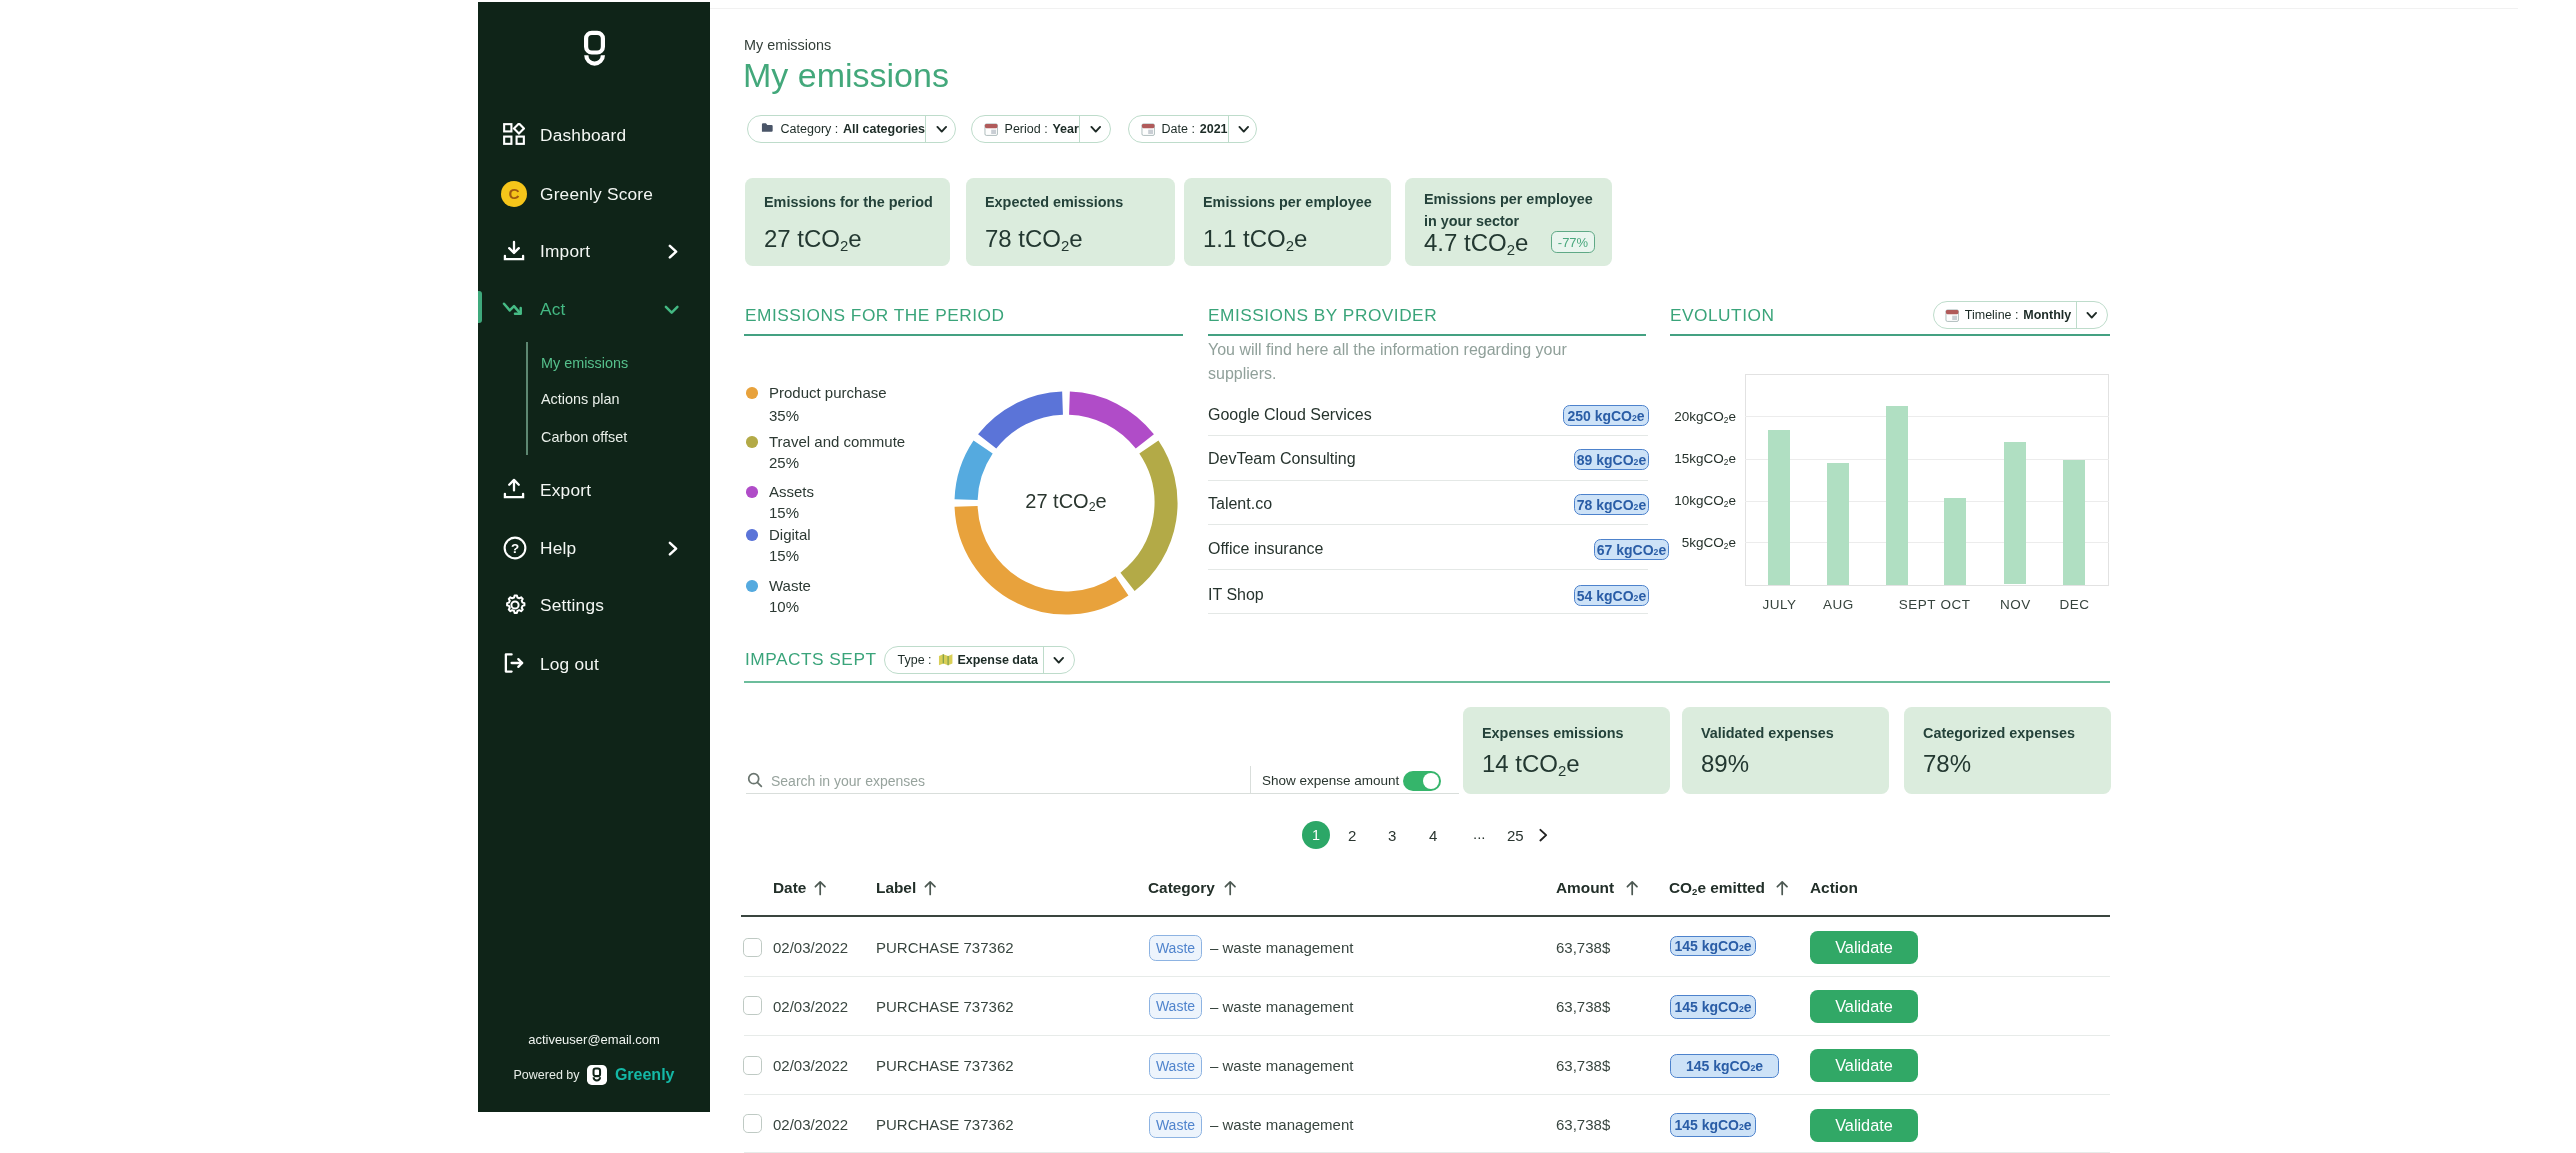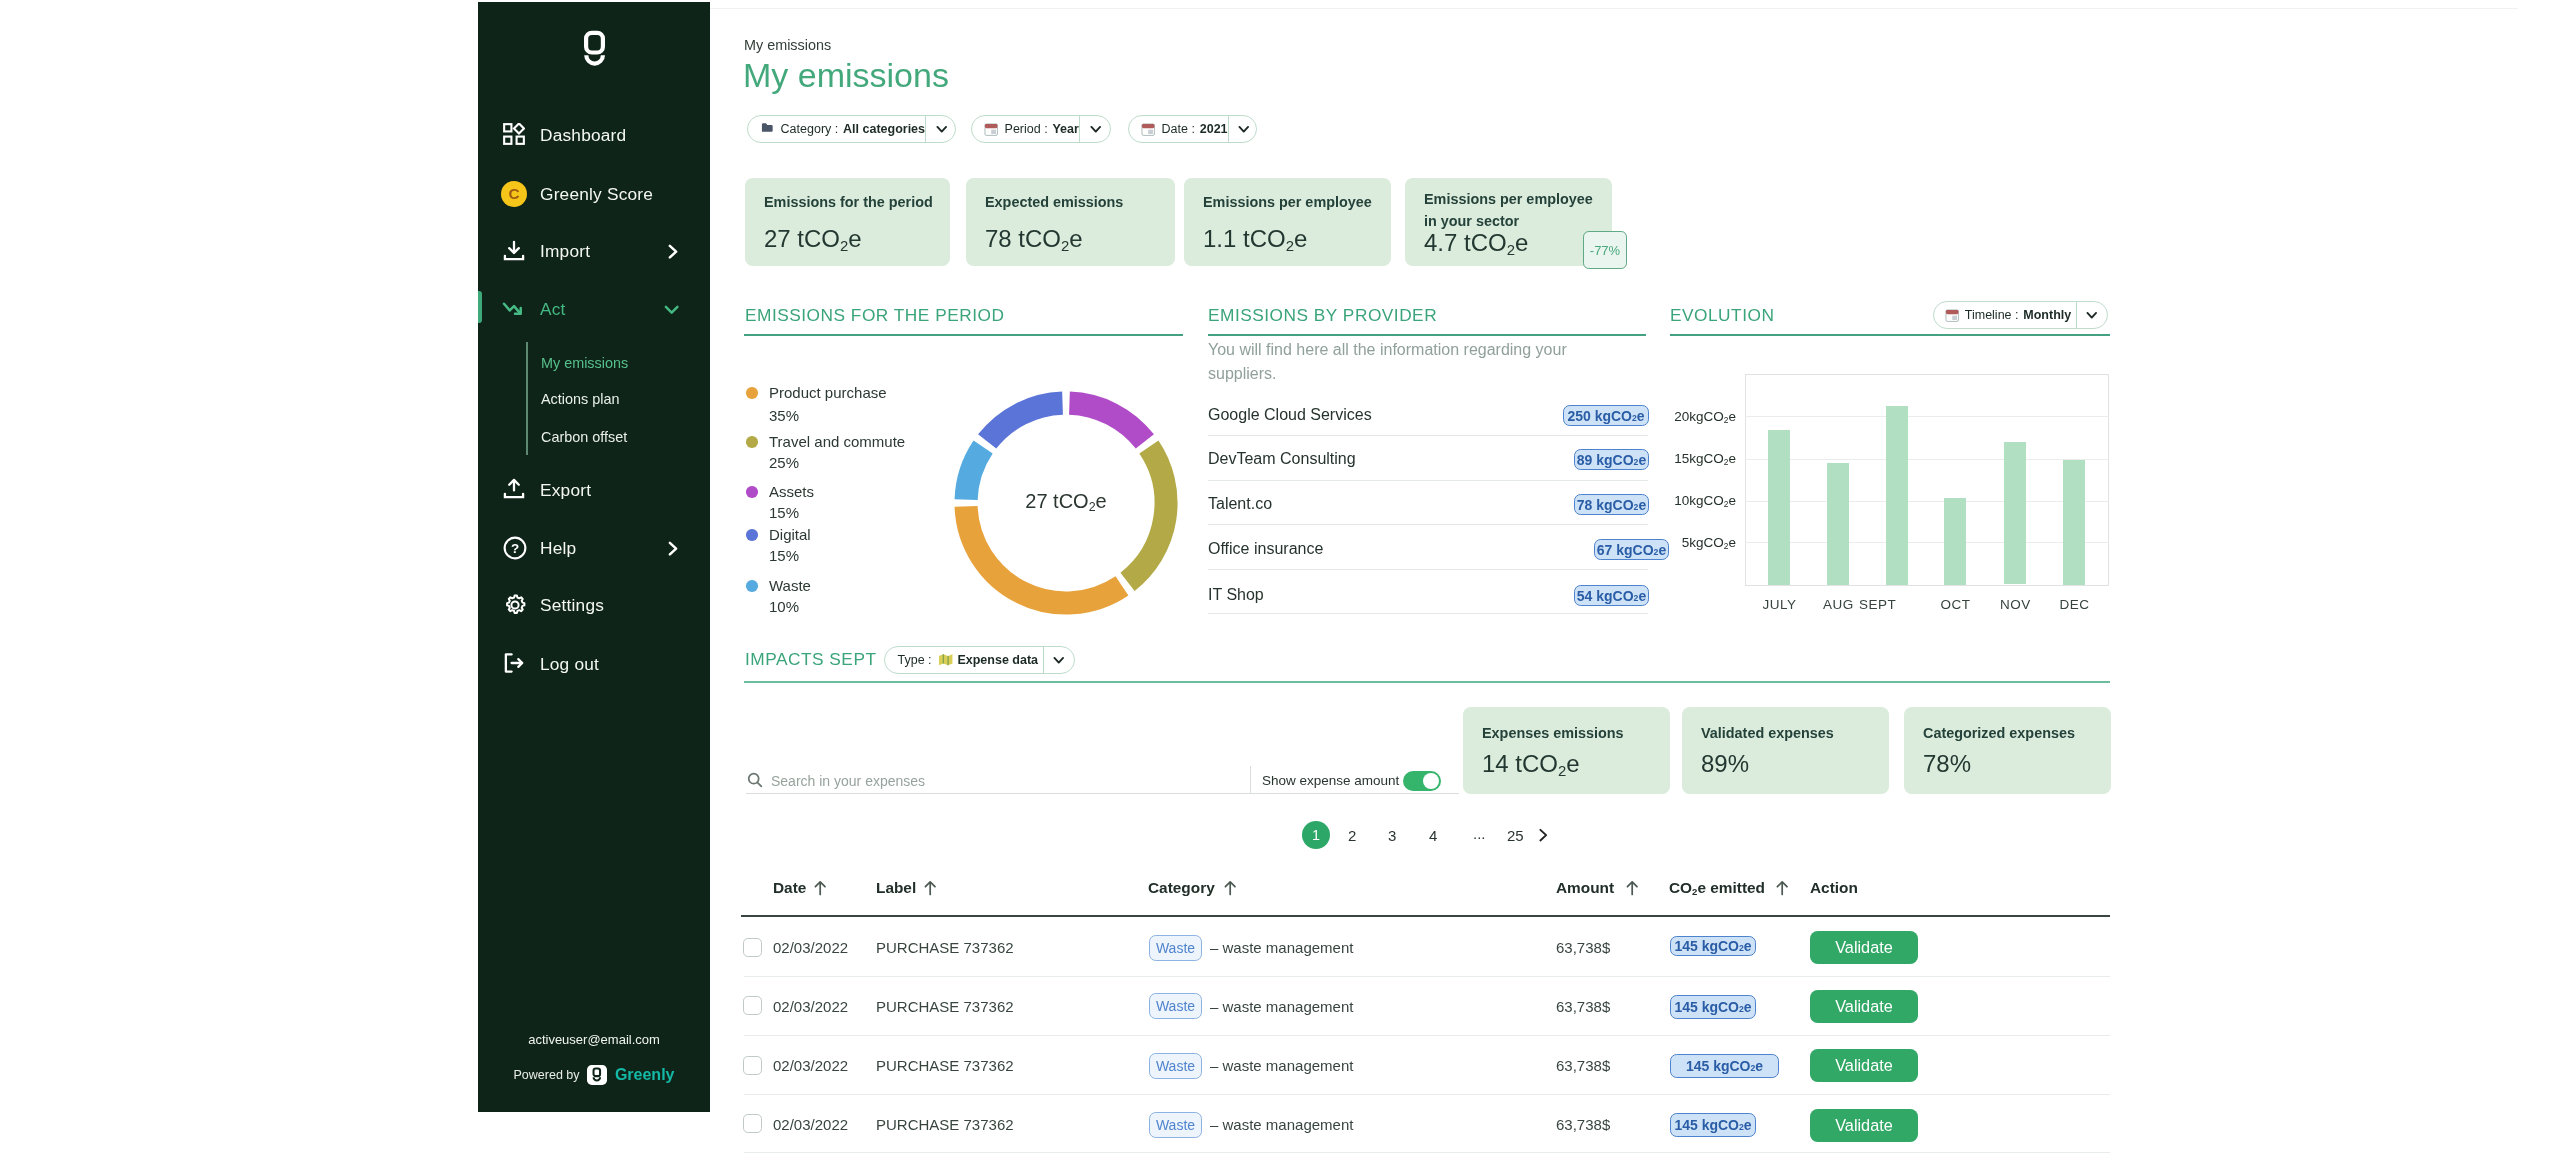--- a/index.html
+++ b/index.html
@@ -184,21 +184,21 @@
   <div class="t" style="top:16.3px;">Expected emissions</div>
   <div class="v" style="top:47px;">78 tCO<sub>2</sub>e</div>
 </div>
 <div class="gcard" style="left:1184px; top:178px; width:207px; height:88px;">
   <div class="t" style="top:16.3px;">Emissions per employee</div>
   <div class="v" style="top:47px;">1.1 tCO<sub>2</sub>e</div>
 </div>
 <div class="gcard" style="left:1405px; top:178px; width:207px; height:88px;">
   <div class="t" style="top:9.6px; line-height:22px;">Emissions per employee<br>in your sector</div>
   <div class="v" style="top:51px;">4.7 tCO<sub>2</sub>e</div>
-  <div class="abs" style="left:146px; top:53px; width:44px; height:38px; border:1.4px solid #5fa986; border-radius:5.8px; color:#4aa87e; background:#e9f5ee; font-size:13px; display:flex; align-items:center; justify-content:center;margin-left:32px;">-77%</div>
+  <div class="abs" style="left:146px; top:53px; width:44px; height:22px; border:1.4px solid #5fa986; border-radius:5.8px; color:#4aa87e; background:#e9f5ee; font-size:13px; display:flex; align-items:center; justify-content:center;">-77%</div>
 </div>
 
 <div class="shead" style="left:745px; top:305px;">EMISSIONS FOR THE PERIOD</div>
 <div class="srule" style="left:744px; top:334px; width:439px;"></div>
 <div class="shead" style="left:1208px; top:305px;">EMISSIONS BY PROVIDER</div>
 <div class="srule" style="left:1208px; top:334px; width:438px;"></div>
 <div class="shead" style="left:1670px; top:305px;">EVOLUTION</div>
 <div class="srule" style="left:1670px; top:334px; width:440px;"></div>
 
 <div class="abs" style="left:746px; top:387px; width:11.5px; height:11.5px; border-radius:50%; background:#e8a23c;"></div>
@@ -273,21 +273,21 @@
 
 <div class="abs" style="left:1768px; top:430px; width:22px; height:155px; background:#b0dfc2;"></div>
 <div class="abs" style="left:1827px; top:463px; width:22px; height:122px; background:#b0dfc2;"></div>
 <div class="abs" style="left:1886px; top:406px; width:22px; height:179px; background:#b0dfc2;"></div>
 <div class="abs" style="left:1944px; top:498px; width:22px; height:87px; background:#b0dfc2;"></div>
 <div class="abs" style="left:2004px; top:442px; width:22px; height:142px; background:#b0dfc2;"></div>
 <div class="abs" style="left:2063px; top:460px; width:22px; height:125px; background:#b0dfc2;"></div>
 
 <div class="abs" style="left:1741px; top:597px; width:77px; text-align:center; font-size:13.5px; letter-spacing:0.5px; color:#36433d;">JULY</div>
 <div class="abs" style="left:1800px; top:597px; width:77px; text-align:center; font-size:13.5px; letter-spacing:0.5px; color:#36433d;">AUG</div>
-<div class="abs" style="left:1859px; top:597px; width:77px; text-align:left; font-size:13.5px; letter-spacing:0.5px; color:#36433d;">SEPT</div>
+<div class="abs" style="left:1859px; top:597px; width:77px; text-align:right; font-size:13.5px; letter-spacing:0.5px; color:#36433d;">SEPT</div>
 <div class="abs" style="left:1917px; top:597px; width:77px; text-align:center; font-size:13.5px; letter-spacing:0.5px; color:#36433d;">OCT</div>
 <div class="abs" style="left:1977px; top:597px; width:77px; text-align:center; font-size:13.5px; letter-spacing:0.5px; color:#36433d;">NOV</div>
 <div class="abs" style="left:2036px; top:597px; width:77px; text-align:center; font-size:13.5px; letter-spacing:0.5px; color:#36433d;">DEC</div>
 
 <div class="shead" style="left:745px; top:649px;">IMPACTS SEPT</div>
 <div class="pill" style="left:884px; top:646px; width:191px;">
   <span class="lab" style="display:flex; align-items:center; padding-left:12.5px;">Type :
     <svg width="15.4" height="13.5" viewBox="0 0 16 14" style="margin:0 3.8px 0 6.7px;">
         <path d="M1 3 L5.5 1.2 L10.5 3 L15 1.2 L15 11 L10.5 12.8 L5.5 11 L1 12.8 Z" fill="#d9cf56"></path>
         <path d="M5.5 1.2 L5.5 11 M10.5 3 L10.5 12.8" stroke="#7a9d4e" stroke-width="1.2" fill="none"></path>

